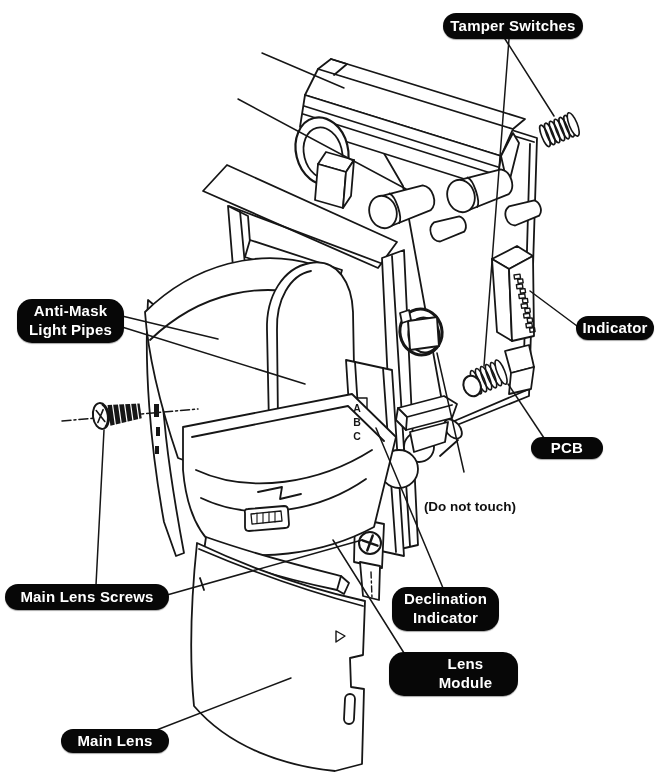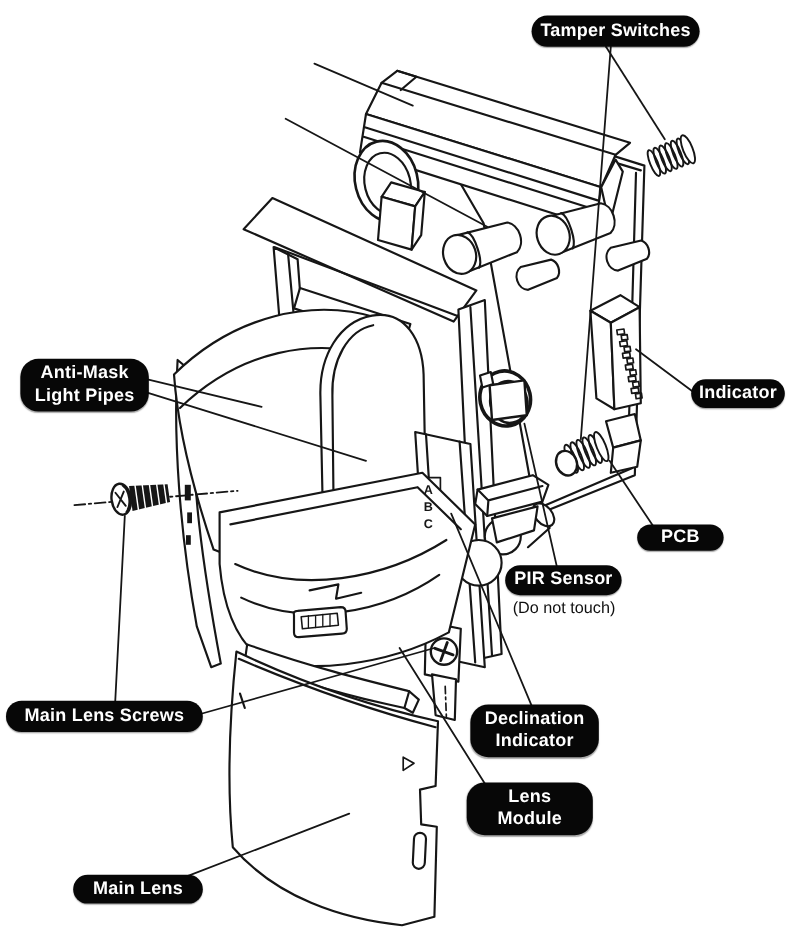--- a/index.html
+++ b/index.html
@@ -3,21 +3,21 @@
 <meta charset="utf-8">
 <style>
   html,body{margin:0;padding:0;background:#fff;}
   #stage{position:relative;width:663px;height:778px;background:#fff;overflow:hidden;
          font-family:"Liberation Sans",sans-serif;}
   #art{position:absolute;left:0;top:0;}
   .callout{position:absolute;background:#070707;color:#fff;border-radius:13px;
            display:flex;align-items:center;justify-content:center;text-align:center;
            font-weight:700;font-size:15px;line-height:1.25;white-space:pre-line;
            box-shadow:0 1px 1px rgba(0,0,0,.35);letter-spacing:.2px;}
-  .note{position:absolute;color:#101010;font-size:13.5px;font-weight:400;
+  .note{position:absolute;color:#101010;font-size:13.5px;font-weight:700;
         display:flex;align-items:center;justify-content:center;white-space:nowrap;}
 </style>
 </head>
 <body>
 
 <div id="stage">
 
 <svg id="art" width="663" height="778" viewBox="0 0 663 778">
   <g stroke="#161616" fill="none" stroke-width="1.8" stroke-linejoin="round" stroke-linecap="round">
 
@@ -219,22 +219,21 @@
     <text x="357" y="426">B</text>
     <text x="357" y="440">C</text>
   </g>
 </svg>
 
 <div class="callout" style="left:443px;top:13px;width:140px;height:26px;">Tamper Switches</div>
 <div class="callout" style="left:17px;top:299px;width:107px;height:44px;border-radius:15px;">Anti-Mask
 Light Pipes</div>
 <div class="callout" style="left:576px;top:316px;width:78px;height:24px;">Indicator</div>
 <div class="callout" style="left:531px;top:437px;width:72px;height:22px;">PCB</div>
-<div class="callout" style="left:421px;top:471px;width:97px;height:25px;">PIR Sensor</div>
 <div class="note" style="left:419px;top:497px;width:102px;height:18px;">(Do not touch)</div>
 <div class="callout" style="left:5px;top:584px;width:164px;height:26px;">Main Lens Screws</div>
 <div class="callout" style="left:392px;top:587px;width:107px;height:44px;border-radius:15px;">Declination
 Indicator</div>
-<div class="callout" style="left:389px;top:652px;width:105px;height:44px;border-radius:15px;">Lens
+<div class="callout" style="left:389px;top:652px;width:105px;height:44px;border-radius:15px;padding-left:24px;">Lens
 Module</div>
 <div class="callout" style="left:61px;top:729px;width:108px;height:24px;text-align:center;">Main Lens</div>
 
 </div>
 
 </body></html>

